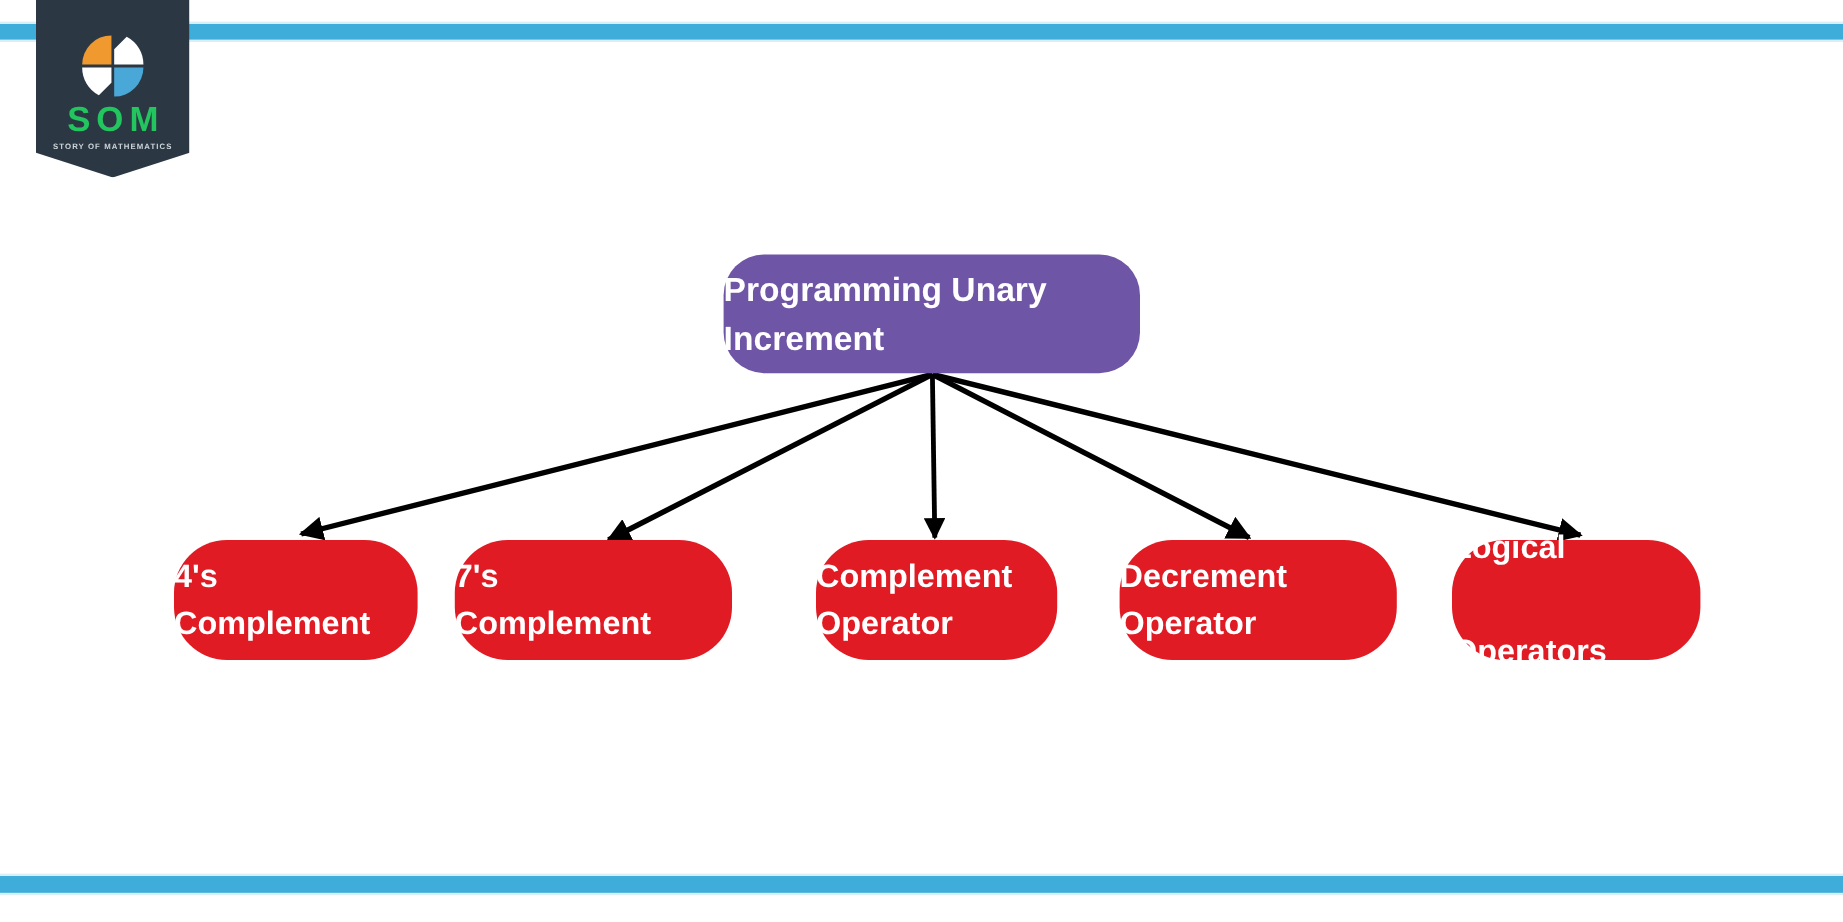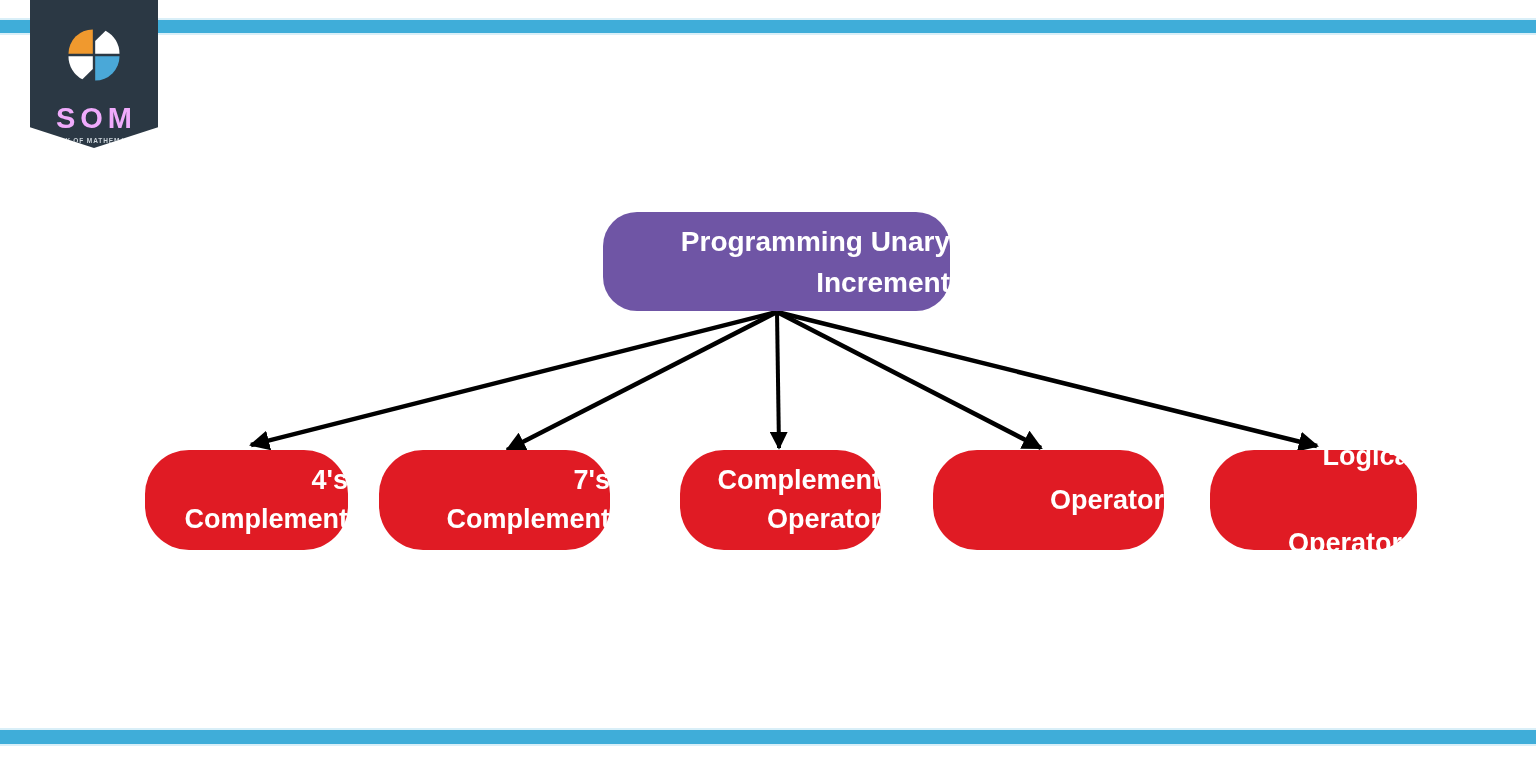--- a/index.html
+++ b/index.html
@@ -34,43 +34,43 @@
     height: 148px;
     background: #2b3844;
     clip-path: polygon(0 0, 100% 0, 100% 86%, 50% 100%, 0 86%);
     z-index: 5;
     display: flex;
     flex-direction: column;
     align-items: center;
   }
   .pennant .pinwheel { margin-top: 26px; width: 58px; height: 58px; }
   .pennant .som-text {
-    margin-top: 20px;
-    color: #f0abfc;
+    margin-top: 2px;
+    color: #22c55e;
     font-size: 29px;
     font-weight: bold;
     letter-spacing: 5px;
     text-indent: 5px;
     line-height: 1;
   }
   .pennant .som-tagline {
     margin-top: 4px;
     color: #cdd5db;
     font-size: 6.5px;
     font-weight: bold;
     letter-spacing: 0.9px;
     white-space: nowrap;
   }
 
   
   .node {
     position: absolute;
     display: flex;
     flex-direction: column;
-    align-items: flex-end;
+    align-items: flex-start;
     justify-content: center;
     text-align: center;
     color: #ffffff;
     font-weight: bold;
     z-index: 2;
   }
   .node .line { display: block; }
 
   .root-node {
     left: 603px; top: 212px;
@@ -149,20 +149,21 @@
     <span class="line">7's</span>
     <span class="line">Complement</span>
   </div>
 
   <div class="node child-node child-3">
     <span class="line">Complement</span>
     <span class="line">Operator</span>
   </div>
 
   <div class="node child-node child-4">
+    <span class="line">Decrement</span>
     <span class="line">Operator</span>
   </div>
 
   <div class="node child-node child-5">
     <span class="line">Logical</span>
     <span class="line">Operators</span>
   </div>
 
 </div>
 

